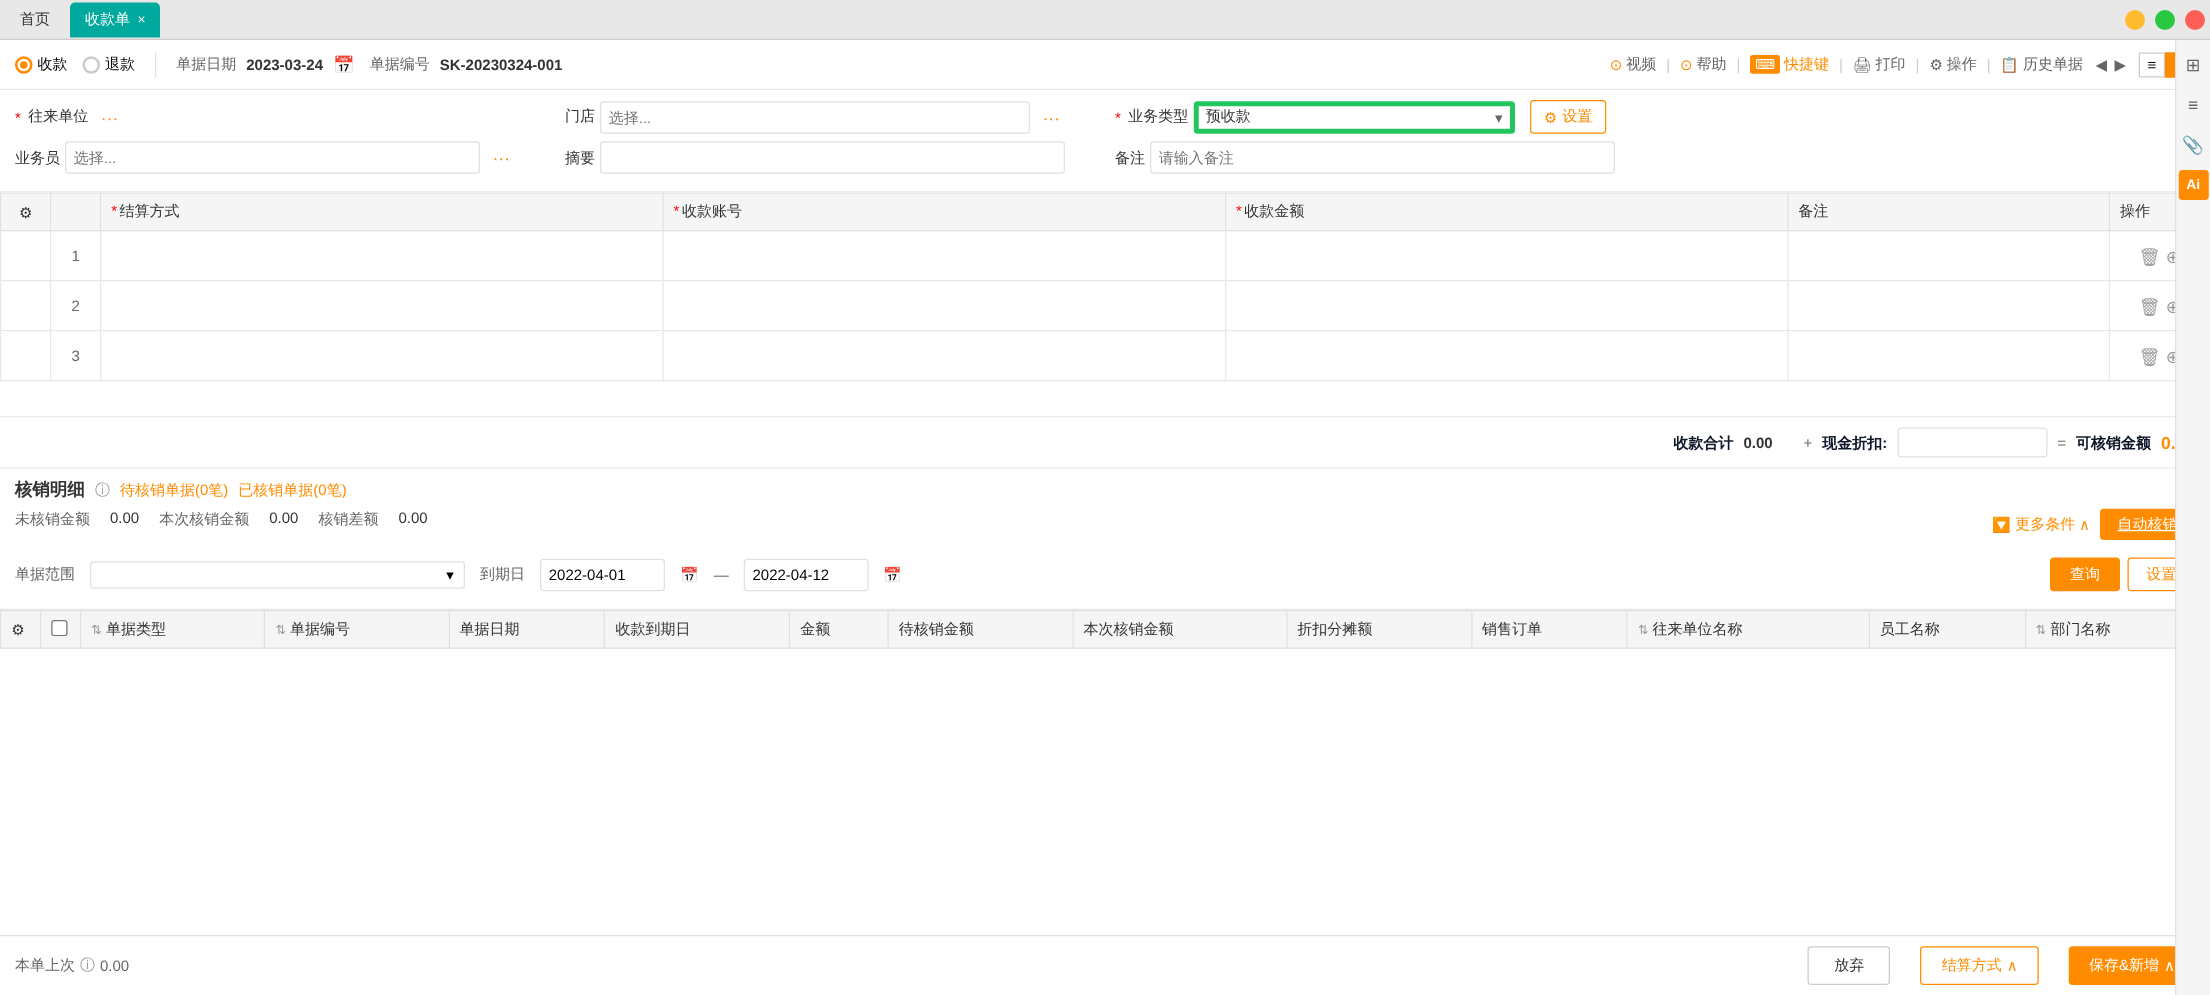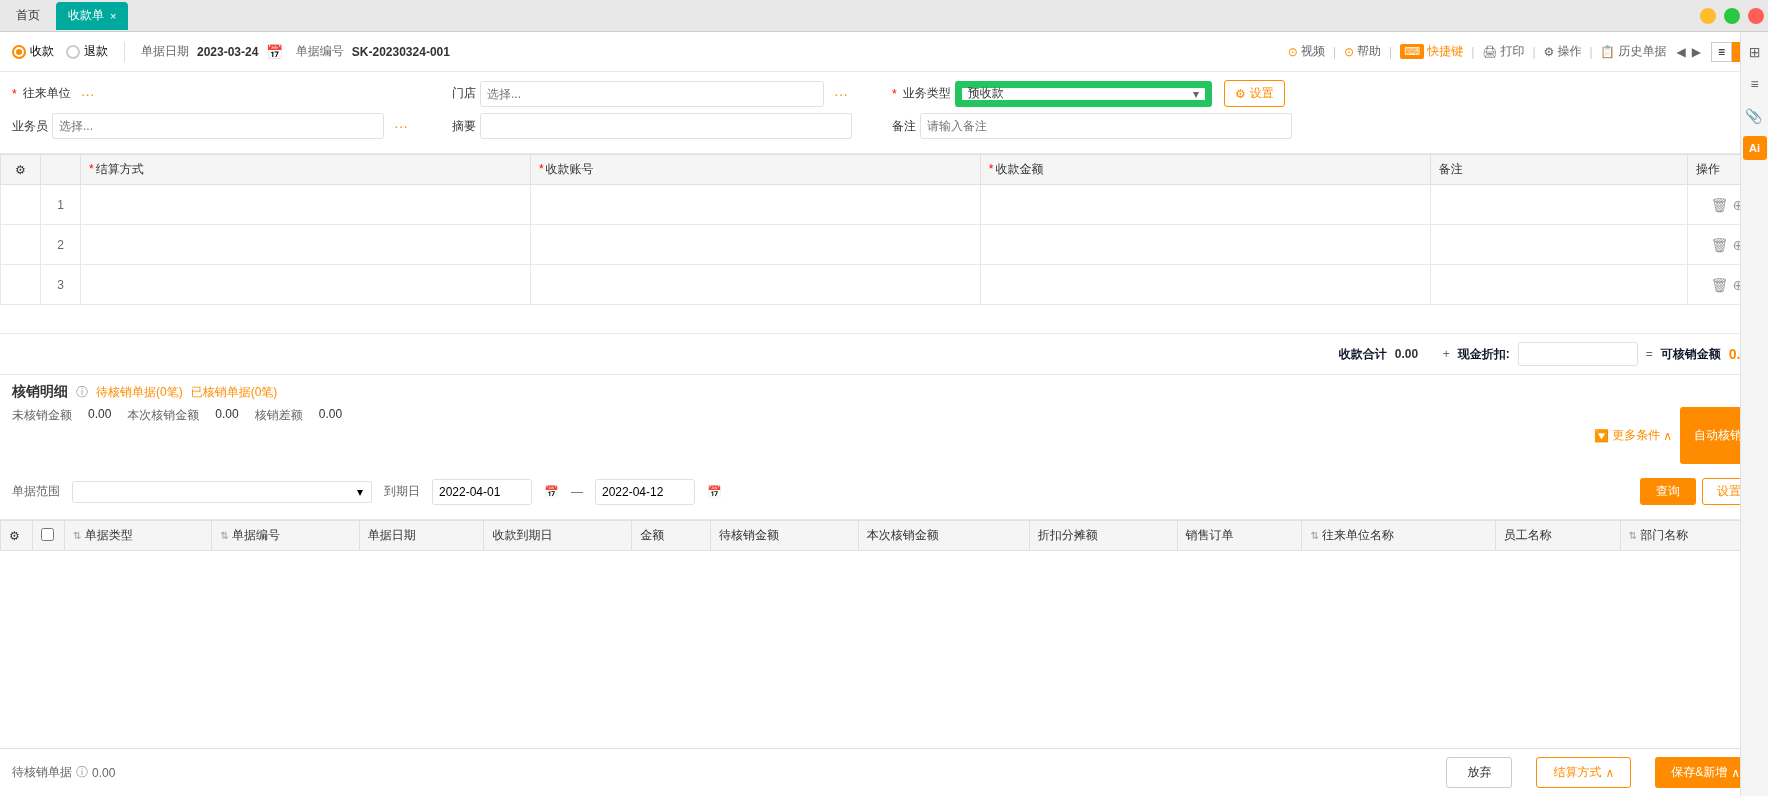--- a/index.html
+++ b/index.html
@@ -42,21 +42,21 @@
     .layout-btn.active { background: #ff8c00; color: #fff; border-color: #ff8c00; }
 
     
     .form-section { padding: 8px 12px; background: #fff; border-bottom: 1px solid #e8e8e8; }
     .form-row { display: flex; align-items: center; gap: 0; margin-bottom: 6px; }
     .form-field { display: flex; align-items: center; flex: 1; gap: 4px; }
     .field-label { color: #333; white-space: nowrap; min-width: fit-content; }
     .field-required { color: red; margin-right: 2px; }
     .field-input { flex: 1; height: 26px; border: 1px solid #e0e0e0; border-radius: 3px; padding: 0 6px; color: #999; outline: none; }
     .more-btn { color: #ff8c00; cursor: pointer; margin-left: 2px; font-size: 14px; padding: 0 4px; }
-    .field-select { display: flex; align-items: center; flex: 1; height: 26px; border: 7px solid #22c55e; border-radius: 3px; padding: 0 6px; color: #333; }
+    .field-select { display: flex; align-items: center; flex: 1; height: 26px; border: 4px solid #22c55e; border-radius: 3px; padding: 0 6px; color: #333; }
     .select-arrow { margin-left: auto; color: #666; }
     .settings-btn { display: flex; align-items: center; gap: 4px; padding: 4px 10px; border: 1px solid #ff8c00; color: #ff8c00; border-radius: 3px; cursor: pointer; white-space: nowrap; }
 
     
     .table-section { flex: 1; overflow: auto; border-bottom: 1px solid #e8e8e8; }
     .data-table { width: 100%; border-collapse: collapse; }
     .data-table th { background: #f5f5f5; border: 1px solid #e0e0e0; padding: 6px 8px; text-align: left; color: #333; font-weight: normal; white-space: nowrap; }
     .data-table td { border: 1px solid #e8e8e8; padding: 4px 8px; height: 40px; }
     .data-table .gear-cell { width: 40px; text-align: center; }
     .data-table .row-num { text-align: center; color: #666; width: 40px; }
@@ -77,21 +77,21 @@
     .writeoff-section { background: #fff; padding: 8px 12px; border-bottom: 1px solid #e8e8e8; }
     .writeoff-header { display: flex; align-items: center; gap: 8px; margin-bottom: 6px; }
     .section-title { font-size: 14px; font-weight: bold; color: #333; }
     .info-icon { color: #999; cursor: pointer; font-size: 12px; }
     .tab-link { color: #ff8c00; cursor: pointer; text-decoration: none; }
     .tab-link.active-link { color: #ff8c00; }
     .writeoff-stats { display: flex; align-items: flex-start; gap: 16px; color: #666; margin-bottom: 8px; }
     .stat-value { color: #333; }
     .filter-actions { margin-left: auto; display: flex; gap: 8px; align-items: center; }
     .filter-btn { display: flex; align-items: center; gap: 3px; color: #ff8c00; cursor: pointer; }
-    .auto-btn { padding: 20px 14px; background: #ff8c00; color: #fff; border: none; border-radius: 3px; cursor: pointer; white-space: nowrap; }
+    .auto-btn { padding: 4px 14px; background: #ff8c00; color: #fff; border: none; border-radius: 3px; cursor: pointer; white-space: nowrap; text-decoration: underline; }
     .filter-label { color: #666; white-space: nowrap; }
     .filter-select { display: flex; align-items: center; gap: 4px; flex: 1; max-width: 300px; border: 1px solid #e0e0e0; border-radius: 3px; padding: 3px 8px; cursor: pointer; }
     .date-input { width: 100px; height: 26px; border: 1px solid #e0e0e0; border-radius: 3px; padding: 0 6px; }
     .date-sep { color: #666; }
     .query-btn { padding: 4px 16px; background: #ff8c00; color: #fff; border: none; border-radius: 3px; cursor: pointer; }
     .settings-btn2 { padding: 4px 14px; background: #fff; color: #ff8c00; border: 1px solid #ff8c00; border-radius: 3px; cursor: pointer; }
 
     
     .bottom-table-section { flex: 1; overflow: auto; }
     .bottom-table { width: 100%; border-collapse: collapse; }
@@ -388,21 +388,21 @@
           <th><span class="sort-icon">⇅</span> 部门名称</th>
         </tr>
       </thead>
       <tbody>
       </tbody>
     </table>
   </div>
 
   <div class="bottom-bar">
     <div class="bottom-info">
-      <span>待核销单据</span>
+      <span>本单上次</span>
       <span class="info-circle">ⓘ</span>
       <span>0.00</span>
     </div>
     <div class="bottom-actions">
       <button class="btn-abandon">放弃</button>
       <button class="btn-draft">
         <span>结算方式</span>
         <span>∧</span>
       </button>
       <button class="btn-save">

